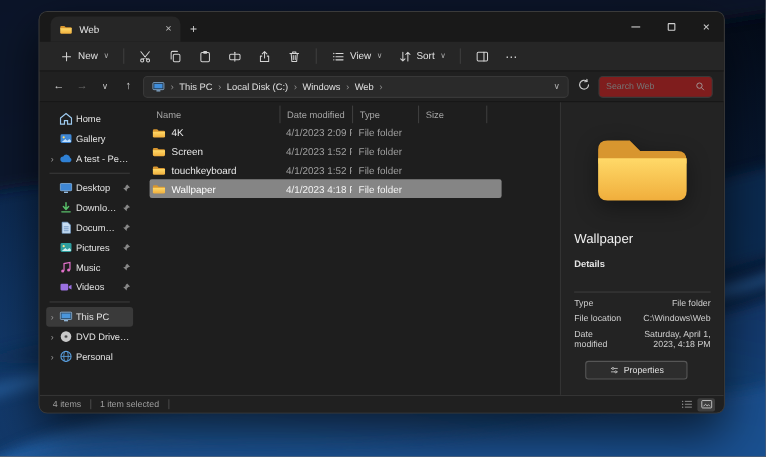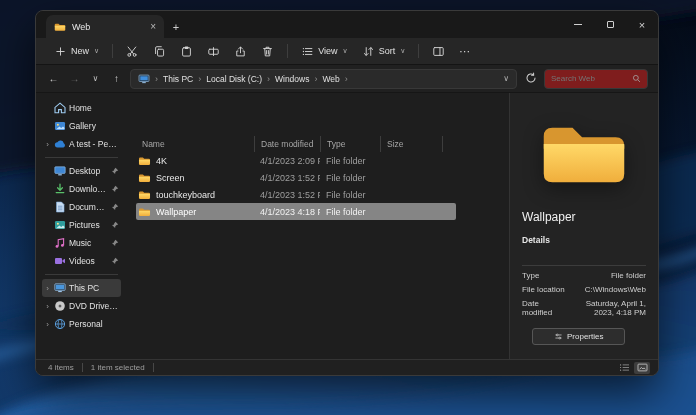--- a/index.html
+++ b/index.html
@@ -62,21 +62,21 @@
   .si { display:flex; align-items:center; height:18px; gap:3px; border-radius:3px; padding:0 2px; }
   .si.sel { background:#3a3a3a; }
   .si-chev { width:7px; color:#9a9a9a; font-size:8px; flex:none; text-align:center; }
   .si-ic { width:12px; height:12px; flex:none; display:flex; }
   .si-ic svg { width:12px; height:12px; }
   .si-lb { white-space:nowrap; overflow:hidden; text-overflow:ellipsis; flex:1; color:#e2e2e2; }
   .si-pin { width:8px; height:8px; flex:none; opacity:.85; }
   .sdiv { height:1px; background:#3a3a3a; margin:4px 3px; }
 
   
-  .filearea { flex:1; padding:3px 0 0 12px; min-width:0;margin-top:40px; }
+  .filearea { flex:1; padding:3px 0 0 12px; min-width:0; }
   .fhead, .frow { display:grid; grid-template-columns:118px 66px 60px 62px 14px; align-items:center; }
   .fhead { height:16px; color:#a6a6a6; font-size:8.5px; }
   .hcell { padding-left:6px; height:16px; display:flex; align-items:center; }
   .hcell.hsep { border-left:1px solid #3d3d3d; }
   .frow { height:17px; width:320px; border-radius:2px; }
   .frow.sel { background:#858585; color:#ffffff; }
   .frow.sel .c-dim { color:#f2f2f2; }
   .cell { padding-left:6px; white-space:nowrap; overflow:hidden; }
   .c-name { display:flex; align-items:center; gap:5px; padding-left:2px; }
   .fo-sm { width:13px; height:10px; flex:none; }

